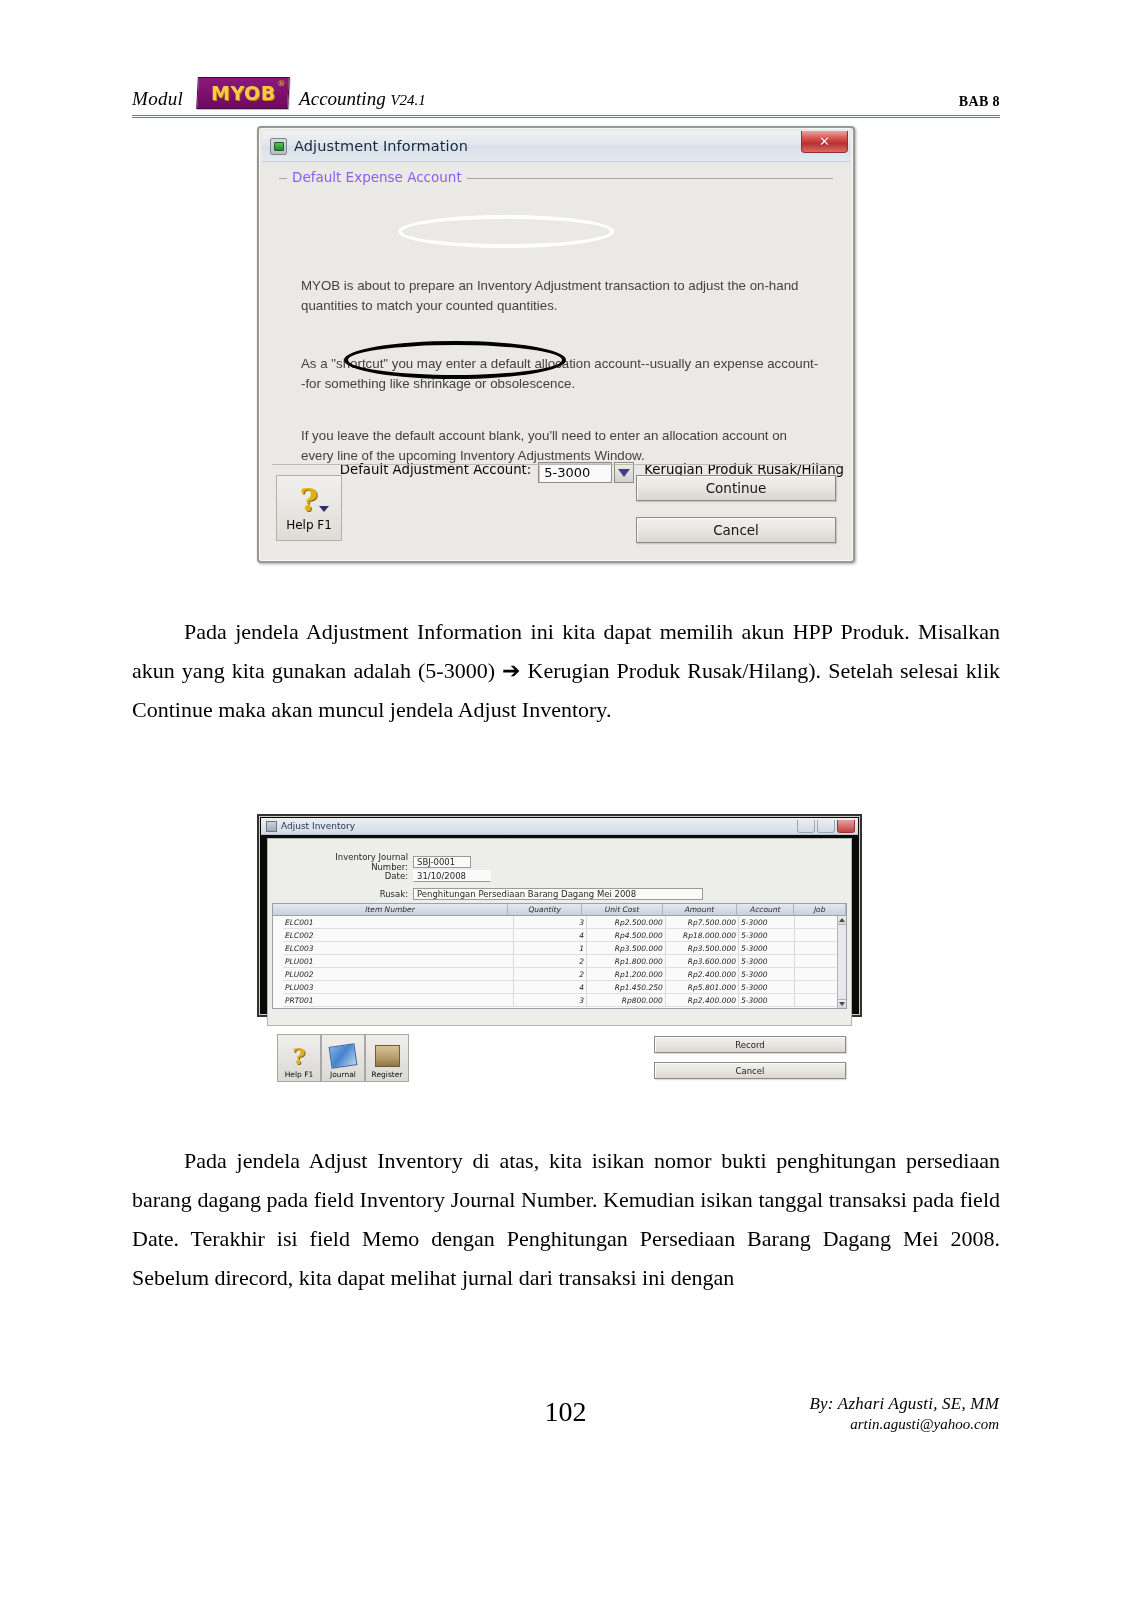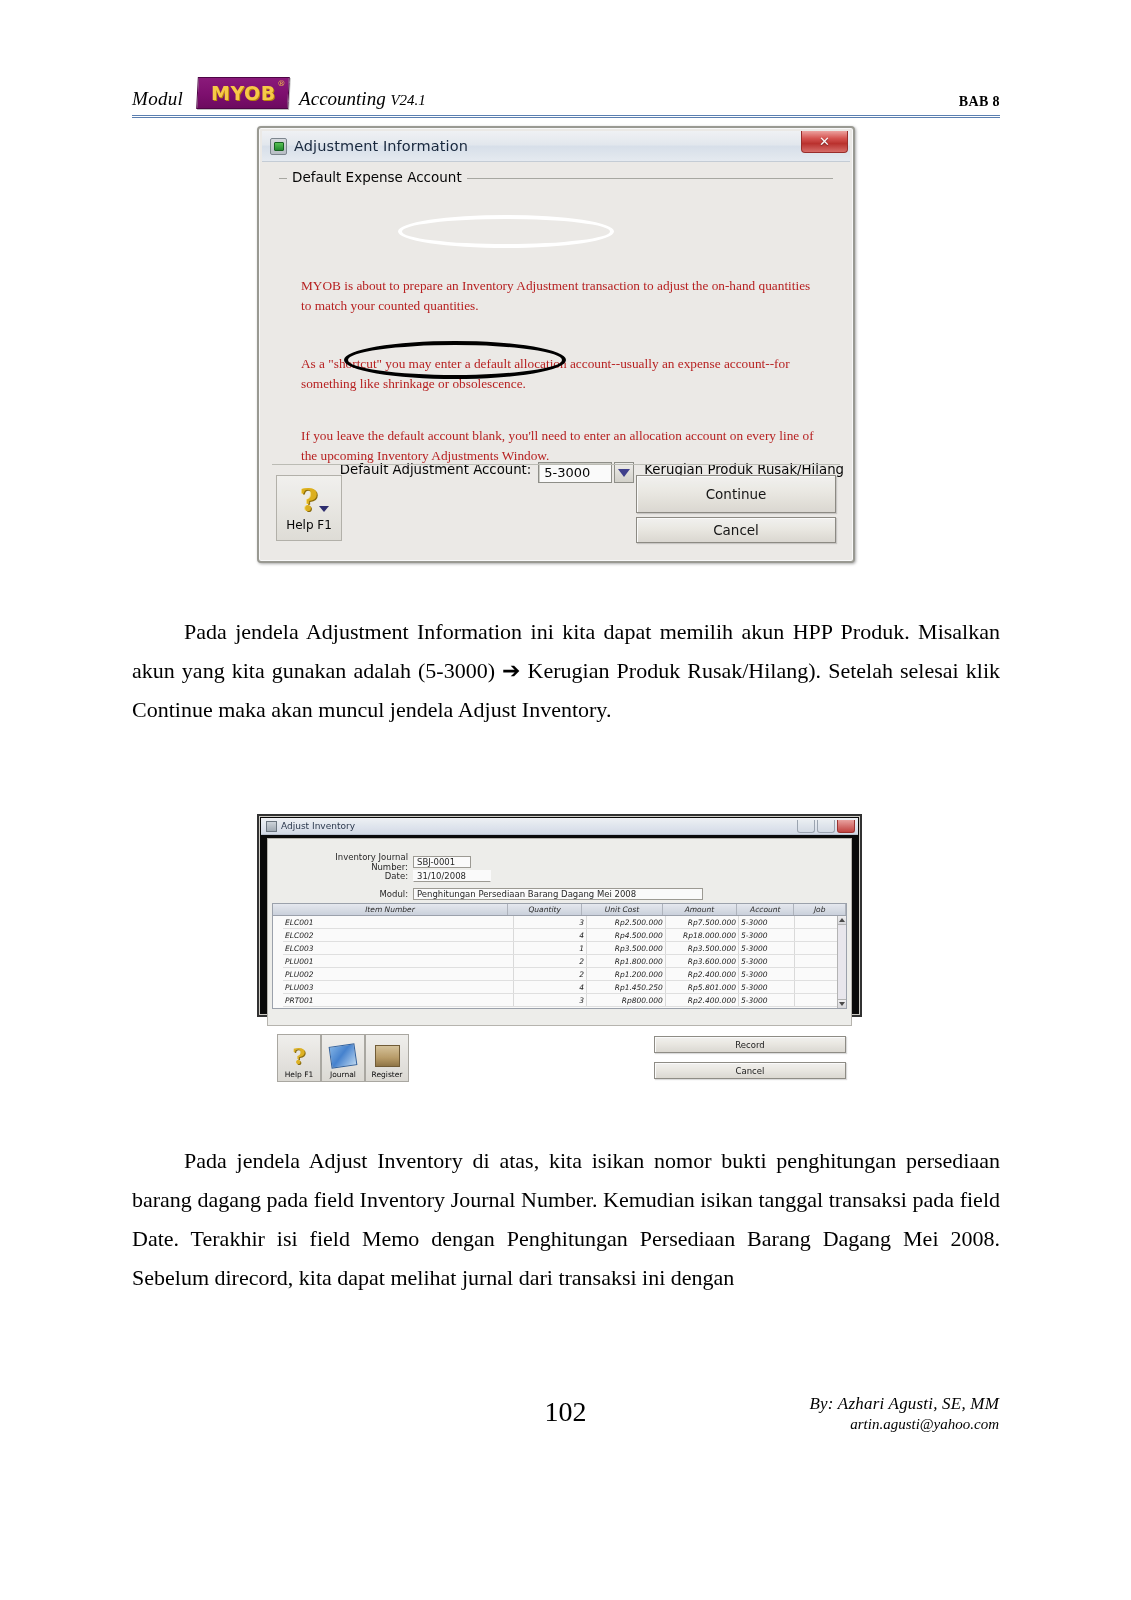--- a/index.html
+++ b/index.html
@@ -146,31 +146,31 @@
   .dlg-body {
     position: absolute; left: 3px; right: 3px; top: 34px; bottom: 3px;
     background: #efedea;
   }
   .groupbox {
     position: absolute; left: 17px; right: 17px; top: 16px; height: 296px;
   }
   .groupbox > .gb-legend {
     position: absolute; left: 8px; top: -9px;
     background: #efedea; padding: 0 5px;
-    font-size: 13.5px; color: #000000;
+    font-size: 13.5px; color: #8b5cf6;
     font-family: "DejaVu Sans", sans-serif;
   }
   .groupbox > .gb-line {
     position: absolute; left: 0; right: 0; top: 0;
     border-top: 1px solid #a9a9a2;
   }
   .gb-text {
     position: absolute; left: 22px; right: 14px;
-    font-size: 13.3px; line-height: 20px; color: #b91c1c;
-    font-family: Liberation Serif, serif;
+    font-size: 13.3px; line-height: 20px; color: #404040;
+    font-family: Liberation Sans, sans-serif;
   }
   #gb-p1 { top: 98px; }
   #gb-p2 { top: 176px; }
   #gb-p3 { top: 248px; }
 
   .acct-row {
     position: absolute; left: 0; right: 6px; top: 300px;
     display: flex; align-items: flex-start; justify-content: flex-end;
     font-size: 13.3px; font-family: "DejaVu Sans", sans-serif;
   }
@@ -221,21 +221,21 @@
   }
   .help-btn .lbl { font-size: 12px; margin-top: 2px; font-family: "DejaVu Sans", sans-serif; }
 
   .push-btn {
     background: linear-gradient(180deg,#f7f6f3 0%, #eceae4 50%, #dedbd4 100%);
     border: 1px solid #8c8a83;
     box-shadow: inset 1px 1px 0 #fff, 1px 1px 1px rgba(0,0,0,.15);
     display: flex; align-items: center; justify-content: center;
     font-size: 13.5px; color: #111; font-family: "DejaVu Sans", sans-serif;
   }
-  #btn-continue { position: absolute; right: 4px; top: 10px; width: 200px; height: 38px; }
+  #btn-continue { position: absolute; right: 4px; top: 10px; width: 200px; height: 26px; }
   #btn-cancel   { position: absolute; right: 4px; top: 52px; width: 200px; height: 26px; }
 
   .hl-ellipse {
     position: absolute;
     border: 4px solid #000;
     border-radius: 50%;
     pointer-events: none;
   }
   #hl-continue { left: 344px; top: 341px; width: 222px; height: 38px; }
 
@@ -451,21 +451,21 @@
     <div class="ai-fields">
       <div class="ai-field" id="ai-f-journal">
         <span class="lbl">Inventory Journal Number:</span>
         <span class="box">SBJ-0001</span>
       </div>
       <div class="ai-field" id="ai-f-date">
         <span class="lbl">Date:</span>
         <span class="box">31/10/2008</span>
       </div>
       <div class="ai-field" id="ai-f-memo">
-        <span class="lbl">Modul:</span>
+        <span class="lbl">Rusak:</span>
         <span class="box">Penghitungan Persediaan Barang Dagang Mei 2008</span>
       </div>
     </div>
 
     <div class="ai-grid">
       <div class="ai-grid-head">
         <div class="c-item">Item Number</div>
         <div class="c-qty">Quantity</div>
         <div class="c-unit">Unit Cost</div>
         <div class="c-amt">Amount</div>

